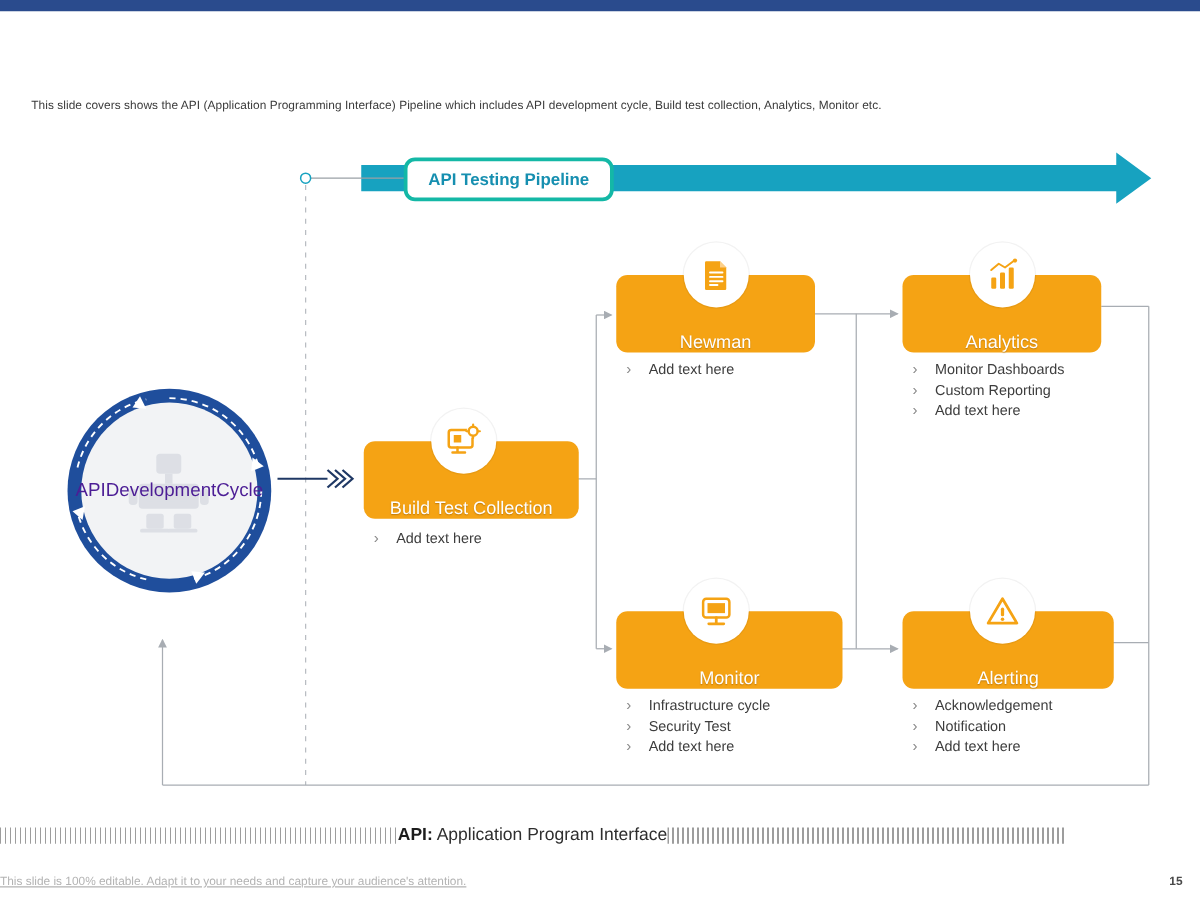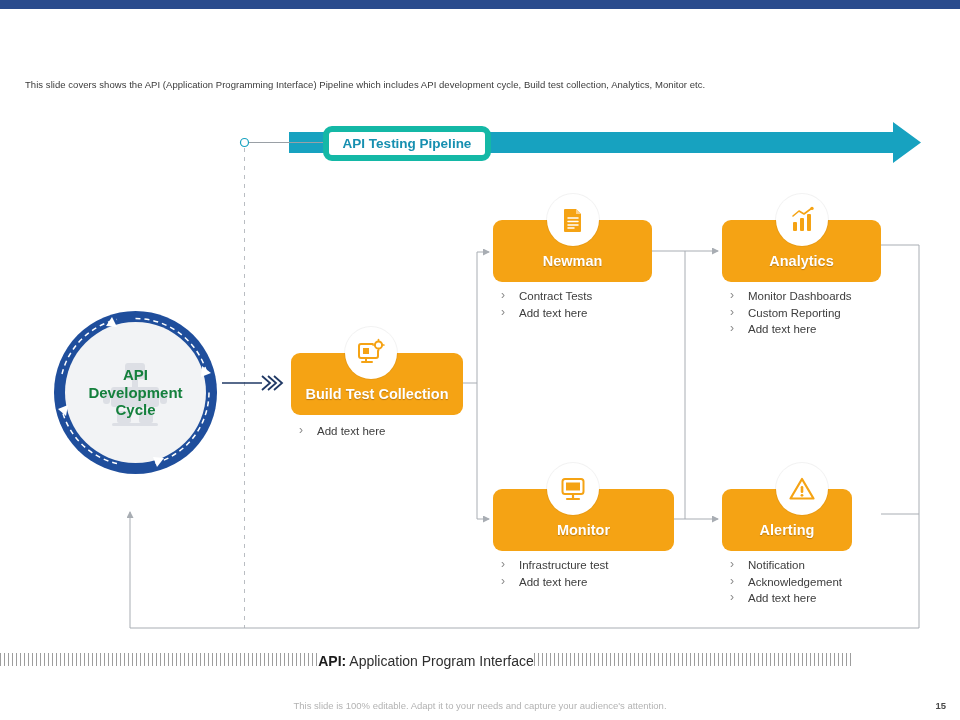--- a/index.html
+++ b/index.html
@@ -25,59 +25,59 @@
     position:absolute;left:25px;top:79px;width:900px;
     font-size:9.5px;color:#3a3a3a;letter-spacing:.05px;white-space:nowrap;
   }
 
   
   #wires{position:absolute;left:0;top:0;width:960px;height:720px;}
 
   
   .ribbon-label{
     position:absolute;left:323px;top:126px;width:168px;height:35px;
-    background:#ffffff;border:6px solid #14b8a6;border-radius:9px;
+    background:#ffffff;border:3px solid #14b8a6;border-radius:9px;
     display:flex;align-items:center;justify-content:center;
     font-size:13.5px;font-weight:bold;color:#168fb0;
     box-sizing:border-box;
   }
 
   
   .cycle{
     position:absolute;left:54px;top:311px;width:163px;height:163px;
   }
   .cycle .ring{
     position:absolute;inset:0;border-radius:50%;
     background:#1f4e9c;
   }
   .cycle .inner{
     position:absolute;left:11px;top:11px;width:141px;height:141px;
     border-radius:50%;background:#f2f3f5;
   }
   .cycle .label{
     position:absolute;left:0;top:0;width:163px;height:163px;
-    display:flex;flex-direction:column;align-items:center;justify-content:center;
-    font-size:15px;font-weight:bold;color:#15803d;line-height:1.18;text-align:center;
+    display:flex;flex-direction:row;align-items:center;justify-content:center;
+    font-size:15px;font-weight:normal;color:#4c1d95;line-height:1.18;text-align:center;
   }
   .cycle .wm{
     position:absolute;left:41px;top:46px;width:80px;height:72px;opacity:.12;
   }
 
   
   .card{position:absolute;}
   .card .box{
     position:absolute;left:0;top:0;
     background:#f5a314;border-radius:9px;
     box-sizing:border-box;
     display:flex;align-items:flex-end;justify-content:center;
   }
   .card .box .name{
-    font-size:14.5px;font-weight:bold;color:#ffffff;
+    font-size:14.5px;font-weight:normal;color:#ffffff;
     text-shadow:0 1px 1px rgba(120,70,0,.45);
-    padding-bottom:13px;white-space:nowrap;
+    white-space:nowrap;
   }
   .card .badge{
     position:absolute;border-radius:50%;background:#ffffff;
     box-shadow:0 0 0 1px rgba(0,0,0,.05);
     display:flex;align-items:center;justify-content:center;
   }
   .card ul{
     position:absolute;list-style:none;margin:0;padding:0;
   }
   .card li{
@@ -104,41 +104,41 @@
   #card-analytics .box{width:159px;height:62px;justify-content:center;}
   #card-analytics .badge{left:54px;top:-26px;width:52px;height:52px;}
   #card-analytics ul{left:4px;top:68px;width:200px;}
 
   #card-monitor{left:493px;top:489px;}
   #card-monitor .box{width:181px;height:62px;}
   #card-monitor .badge{left:54px;top:-26px;width:52px;height:52px;}
   #card-monitor ul{left:4px;top:68px;width:210px;}
 
   #card-alerting{left:722px;top:489px;}
-  #card-alerting .box{width:130px;height:62px;}
+  #card-alerting .box{width:169px;height:62px;}
   #card-alerting .badge{left:54px;top:-26px;width:52px;height:52px;}
   #card-alerting ul{left:4px;top:68px;width:210px;}
 
   
   .legend{
     position:absolute;left:0;top:653px;width:852px;height:22px;
-    display:flex;align-items:flex-start;justify-content:center;
+    display:flex;align-items:flex-end;justify-content:center;
   }
   .legend .hatch{
     height:13px;flex:1 1 auto;
     background-image:repeating-linear-gradient(to right,#9d9d9d 0 1px,transparent 1px 4px);
   }
   .legend .hatch.left{margin-left:0px;}
   .legend .hatch.right{margin-right:0px;}
   .legend .txt{font-size:14px;color:#2e2e2e;white-space:nowrap;}
   .legend .txt b{font-weight:bold;color:#1c1c1c;}
 
   .editnote{
-    position:absolute;left:0;top:700px;width:960px;text-align:center;
-    font-size:9.5px;color:#b3b3b3;
+    position:absolute;left:0;top:700px;width:960px;text-align:left;
+    font-size:9.5px;color:#b3b3b3;text-decoration:underline;
   }
   .pageno{
     position:absolute;right:14px;top:700px;
     font-size:9.5px;font-weight:bold;color:#4a4a4a;
   }
 </style>
 </head>
 <body>
 
 <div id="stage">
@@ -271,21 +271,20 @@
         <path d="M17 3 v5 h5 z" fill="#fdd08a"></path>
         <g stroke="#ffffff" stroke-width="1.5" stroke-linecap="round">
           <path d="M9 12 h10"></path>
             <path d="M9 15.5 h10"></path>
           <path d="M9 19 h10"></path>
             <path d="M9 22 h6"></path>
         </g>
       </svg>
     </div>
     <ul>
-      <li>Contract Tests</li>
       <li>Add text here</li>
     </ul>
   </div>
 
   <div class="card" id="card-analytics">
     <div class="box">
       <span class="name">Analytics</span>
     </div>
     <div class="badge">
       <svg width="28" height="28" viewBox="0 0 28 28">
@@ -311,39 +310,40 @@
     </div>
     <div class="badge">
       <svg width="28" height="28" viewBox="0 0 28 28">
         <rect x="3.5" y="4" width="21" height="15" rx="2.5" fill="none" stroke="#f5a314" stroke-width="2"></rect>
         <rect x="7" y="7.5" width="14" height="8" fill="#f5a314"></rect>
         <path d="M14 19 v4" stroke="#f5a314" stroke-width="2.2" stroke-linecap="round"></path>
         <path d="M8 24 h12" stroke="#f5a314" stroke-width="2.2" stroke-linecap="round"></path>
       </svg>
     </div>
     <ul>
-      <li>Infrastructure test</li>
+      <li>Infrastructure cycle</li>
+      <li>Security Test</li>
       <li>Add text here</li>
     </ul>
   </div>
 
   <div class="card" id="card-alerting">
     <div class="box">
       <span class="name">Alerting</span>
     </div>
     <div class="badge">
       <svg width="28" height="28" viewBox="0 0 28 28">
         <path d="M14 4 L25.5 23.5 H2.5 Z" fill="none" stroke="#f5a314" stroke-width="2.2" stroke-linejoin="round"></path>
         <rect x="12.7" y="11" width="2.6" height="7" rx="1.3" fill="#f5a314"></rect>
         <circle cx="14" cy="20.3" r="1.4" fill="#f5a314"></circle>
       </svg>
     </div>
     <ul>
+      <li>Acknowledgement</li>
       <li>Notification</li>
-      <li>Acknowledgement</li>
       <li>Add text here</li>
     </ul>
   </div>
 
   <div class="legend">
     <div class="hatch left"></div>
     <div class="txt">
       <b>API:</b><span> Application Program Interface</span>
     </div>
     <div class="hatch right"></div>

